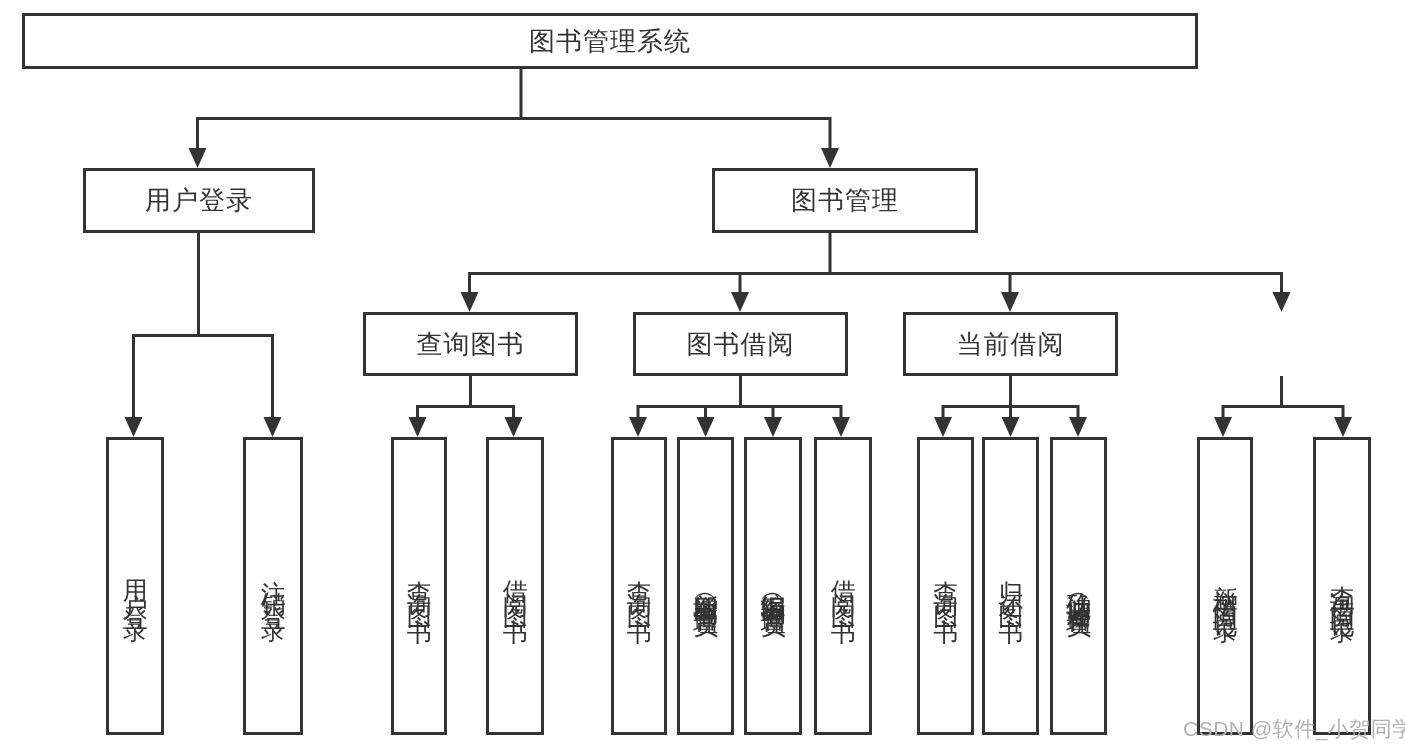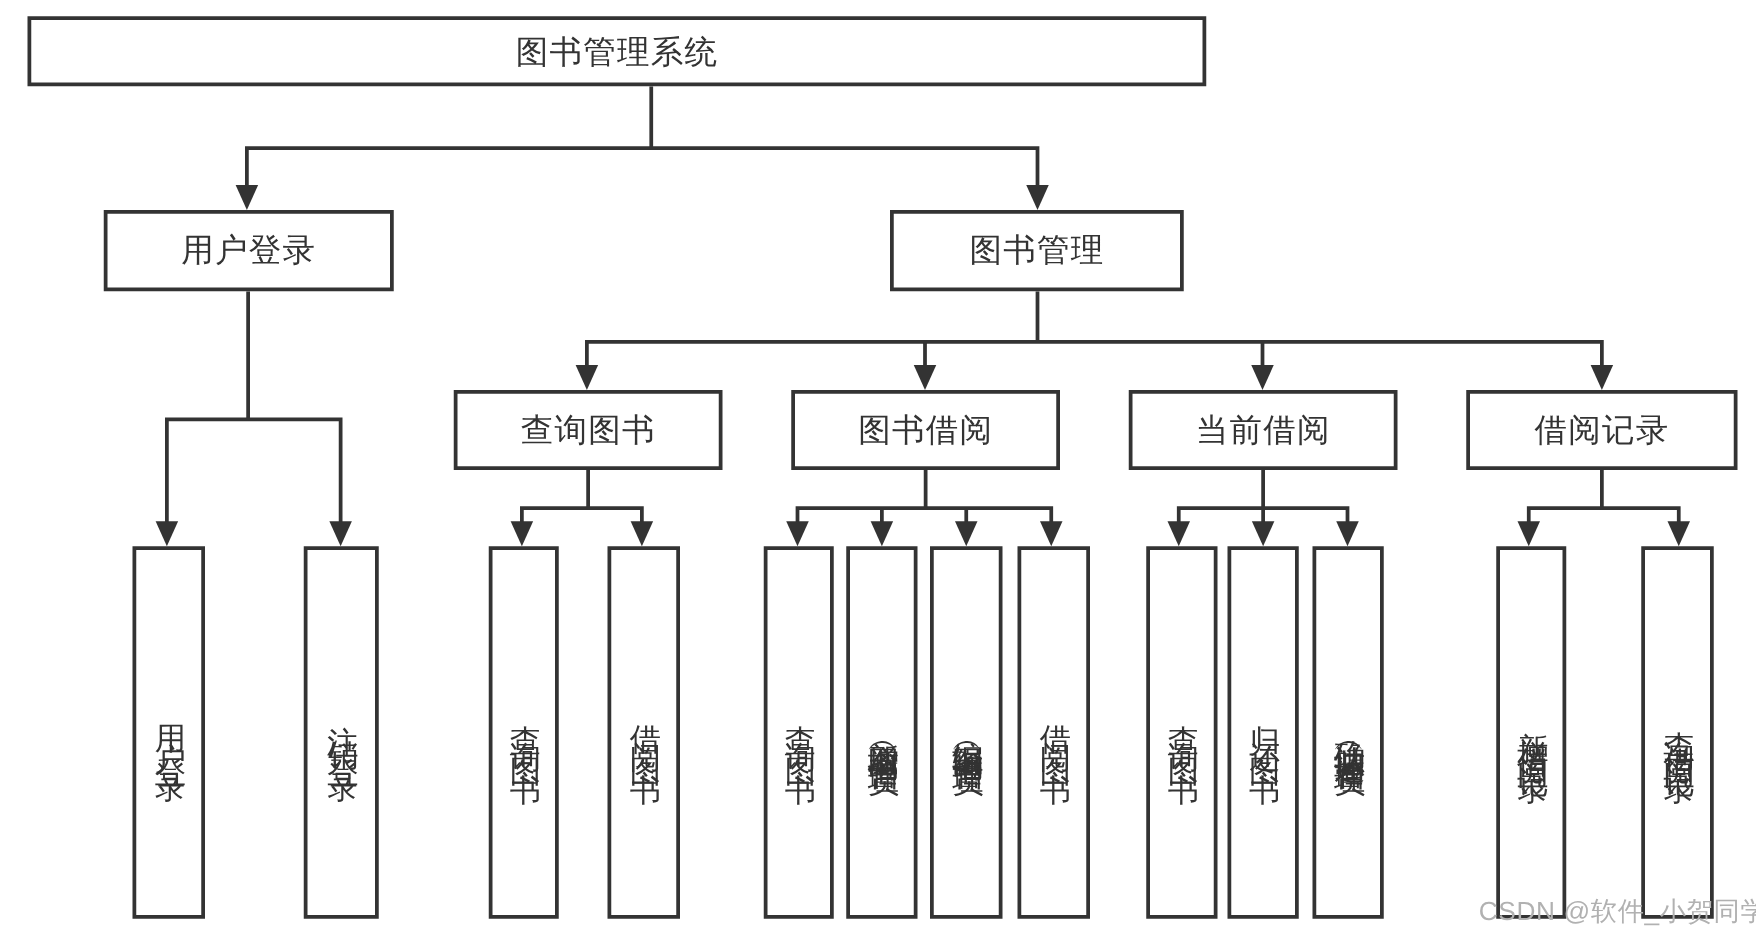--- a/index.html
+++ b/index.html
@@ -95,42 +95,39 @@
       <path d="M764 417 L782 417 L773 437 Z"></path>
       <path d="M832 417 L850 417 L841 437 Z"></path>
       <path d="M934 417 L952 417 L943 437 Z"></path>
       <path d="M1001.5 417 L1019.5 417 L1010.5 437 Z"></path>
       <path d="M1069 417 L1087 417 L1078 437 Z"></path>
       <path d="M1214 417 L1232 417 L1223 437 Z"></path>
       <path d="M1334 417 L1352 417 L1343 437 Z"></path>
     </g>
   </svg>
 
-  <div class="node" style="left:22px;top:13px;width:943px;height:56px;border-width:3px;">
+  <div class="node" style="left:22px;top:13px;width:1176px;height:56px;border-width:3px;">
     <span class="h-text">图书管理系统</span>
   </div>
 
   <div class="node" style="left:83px;top:168px;width:232px;height:65px;">
     <span class="h-text">用户登录</span>
   </div>
-  <div class="node" style="left:712px;top:168px;width:235px;height:65px;">
+  <div class="node" style="left:712px;top:168px;width:266px;height:65px;">
     <span class="h-text">图书管理</span>
   </div>
 
   <div class="node" style="left:363px;top:312px;width:215px;height:64px;">
     <span class="h-text">查询图书</span>
   </div>
   <div class="node" style="left:633px;top:312px;width:215px;height:64px;">
     <span class="h-text">图书借阅</span>
   </div>
   <div class="node" style="left:903px;top:312px;width:215px;height:64px;">
     <span class="h-text">当前借阅</span>
-  </div>
-  <div class="node" style="left:1173px;top:312px;width:217px;height:64px;">
-    <span class="h-text">借阅记录</span>
   </div>
 
   <div class="leaf" style="left:106px;top:437px;width:58px;height:298px;">
     <span class="v-text" style="letter-spacing: 13px;">用户登录</span>
   </div>
   <div class="leaf" style="left:243px;top:437px;width:60px;height:298px;">
     <span class="v-text" style="letter-spacing: 13px;">注销登录</span>
   </div>
 
   <div class="leaf" style="left:391px;top:437px;width:56px;height:298px;">

